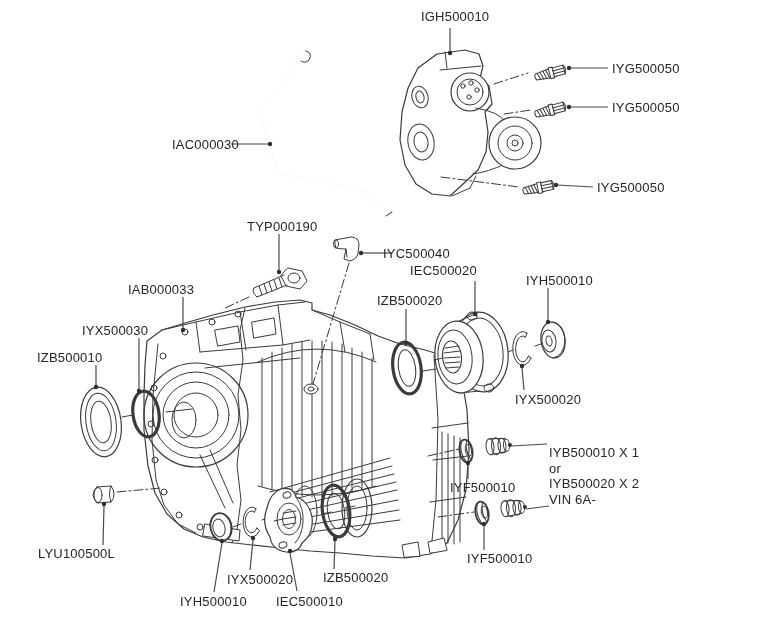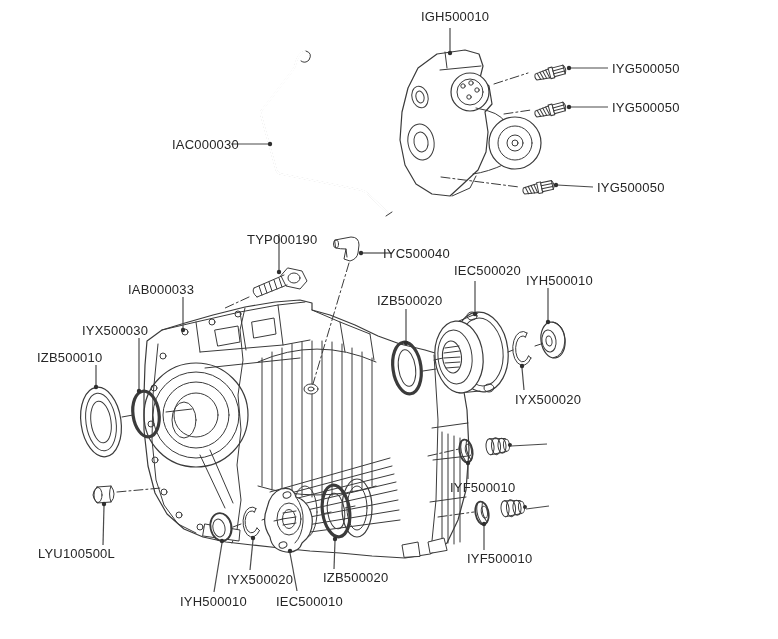--- a/index.html
+++ b/index.html
@@ -299,30 +299,36 @@
     <path class="ldr" d="M511,446 L547,444"></path>
     <path class="ldr" d="M526,509 L549,506"></path>
   </g>
 </svg>
 
 <div class="lbl" style="left:421px;top:9px">IGH500010</div>
 <div class="lbl" style="left:612px;top:61px">IYG500050</div>
 <div class="lbl" style="left:612px;top:100px">IYG500050</div>
 <div class="lbl" style="left:597px;top:180px">IYG500050</div>
 <div class="lbl" style="left:172px;top:137px">IAC000030</div>
-<div class="lbl" style="left:247px;top:232px">TYP000190</div>
+<div class="lbl" style="left:247px;top:219px">TYP000190</div>
 <div class="lbl" style="left:383px;top:246px">IYC500040</div>
-<div class="lbl" style="left:454px;top:263px">IEC500020</div>
+<div class="lbl" style="left:410px;top:263px">IEC500020</div>
 <div class="lbl" style="left:526px;top:273px">IYH500010</div>
 <div class="lbl" style="left:377px;top:293px">IZB500020</div>
 <div class="lbl" style="left:128px;top:282px">IAB000033</div>
 <div class="lbl" style="left:82px;top:323px">IYX500030</div>
 <div class="lbl" style="left:37px;top:350px">IZB500010</div>
 <div class="lbl" style="left:515px;top:392px">IYX500020</div>
 
+<div class="lbl note" style="left:549px;top:445px">
+  <div>IYB500010 X 1</div>
+  <div>or</div>
+  <div>IYB500020 X 2</div>
+  <div>VIN 6A-</div>
+</div>
 
 <div class="lbl" style="left:450px;top:480px">IYF500010</div>
 <div class="lbl" style="left:467px;top:551px">IYF500010</div>
 <div class="lbl" style="left:38px;top:546px">LYU100500L</div>
 <div class="lbl" style="left:227px;top:572px">IYX500020</div>
 <div class="lbl" style="left:323px;top:570px">IZB500020</div>
 <div class="lbl" style="left:180px;top:594px">IYH500010</div>
 <div class="lbl" style="left:276px;top:594px">IEC500010</div>
 
 </div>

